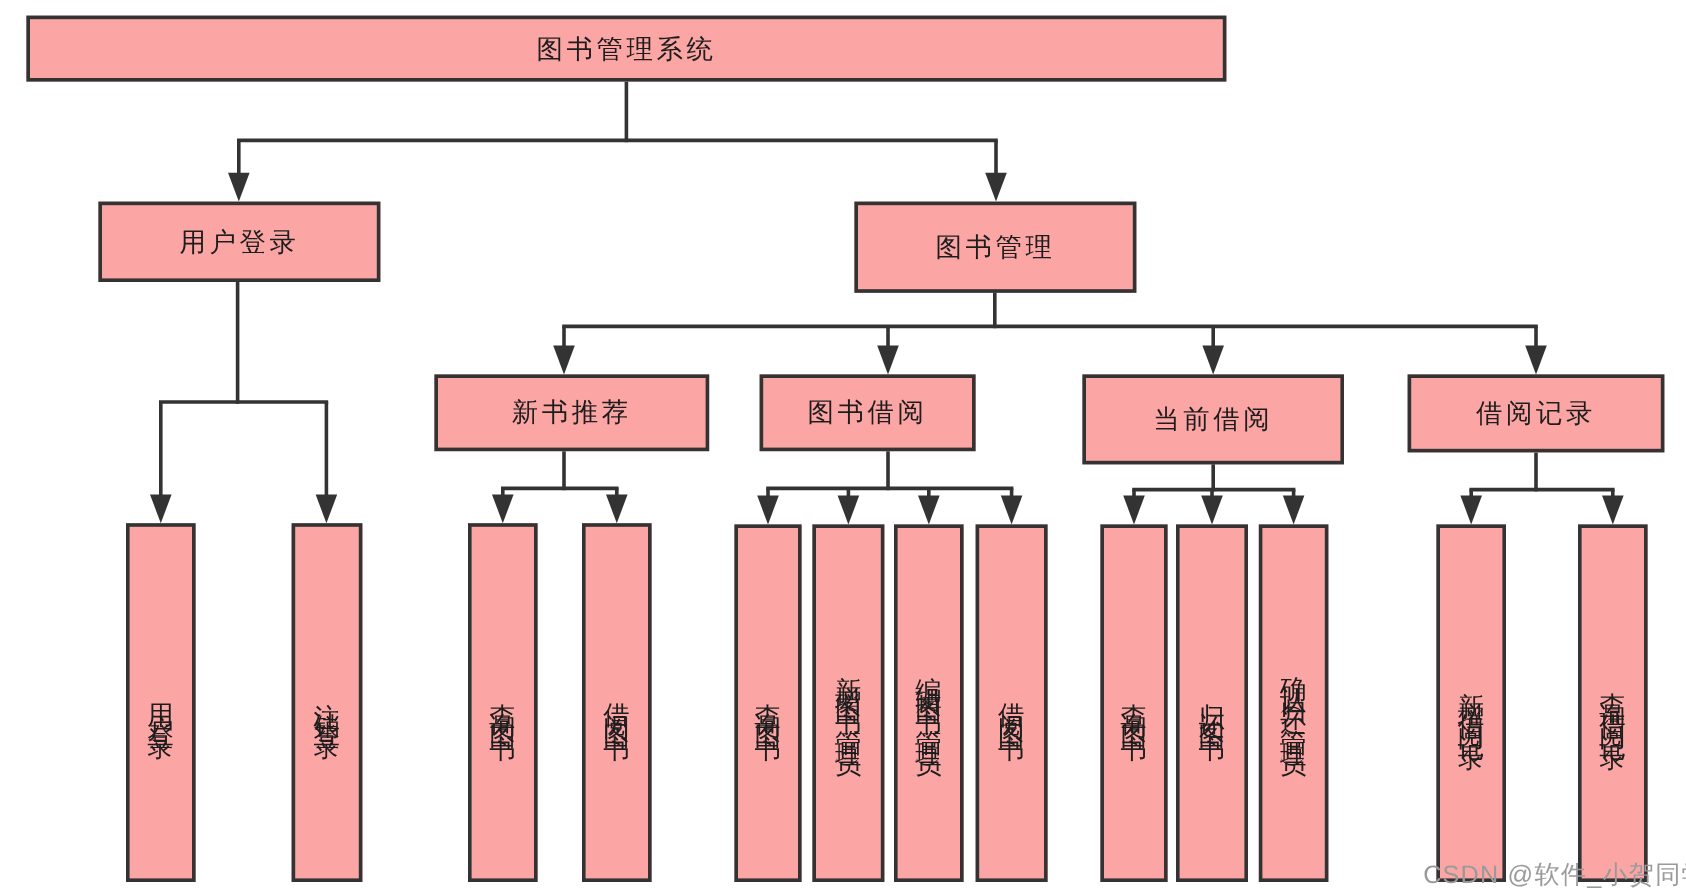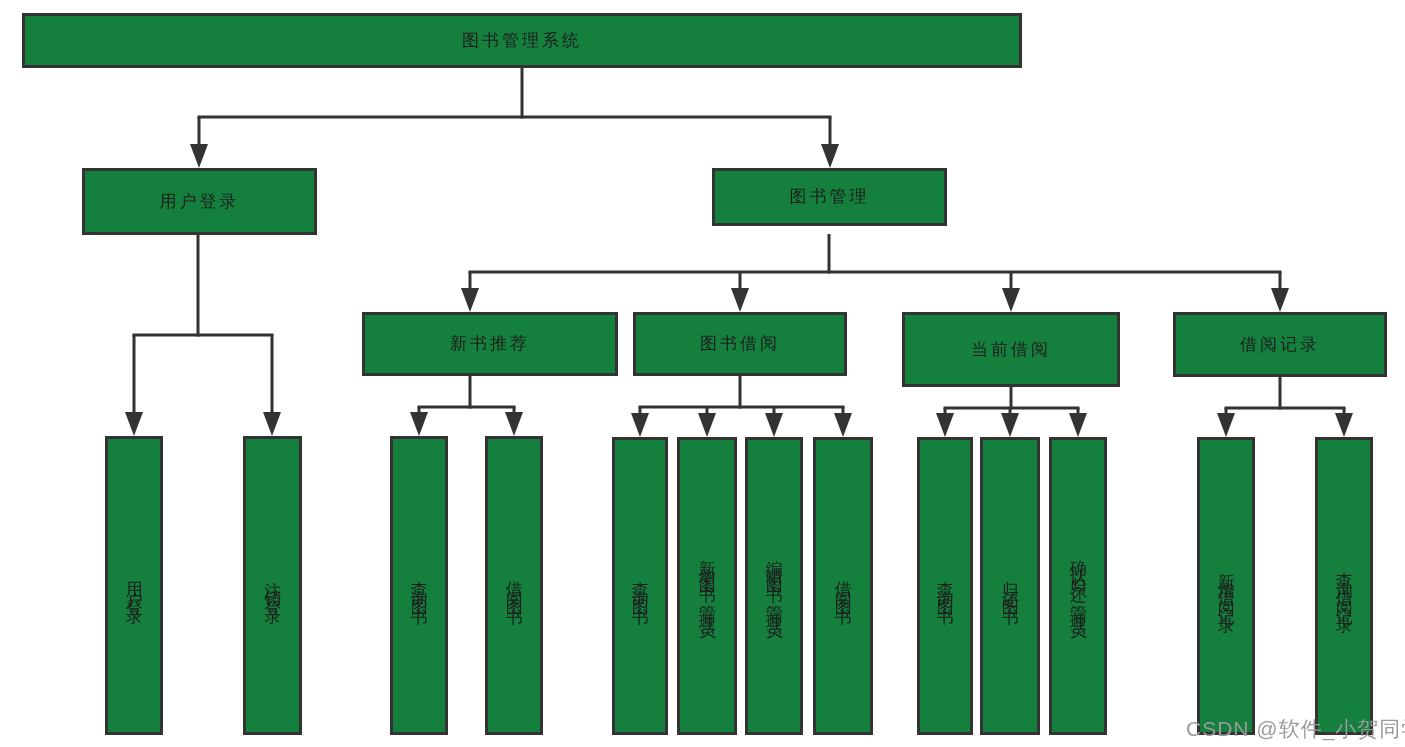--- a/index.html
+++ b/index.html
@@ -15,41 +15,41 @@
     background:var(--bg);
     font-family:"Liberation Sans","DejaVu Sans",sans-serif;
     color:var(--text);
     overflow:hidden;
   }
   svg.wires{position:absolute;left:0;top:0;width:1405px;height:747px;color:var(--line);}
   .box{
     position:absolute;
     box-sizing:border-box;
     border:3px solid var(--line);
-    background:#15803d;
+    background:#fca5a5;
     display:flex;align-items:center;justify-content:center;
-    font-size:17px;
+    font-size:22px;
     line-height:1.25;
     white-space:nowrap;
   }
   .h{letter-spacing:3px;}
   .v{
     writing-mode:vertical-rl;
     text-orientation:mixed;
     letter-spacing:9px;
     white-space:normal;
   }
   
   .b-root          {left:22px;  top:13px;  width:1000px;height:55px;}
   .b-user-login    {left:82px;  top:168px; width:235px; height:67px;}
-  .b-book-mgmt     {left:712px; top:168px; width:235px; height:58px;text-align:right;}
+  .b-book-mgmt     {left:712px; top:168px; width:235px; height:76px;text-align:right;}
   .b-login-leaf    {left:105px; top:436px; width:58px;  height:299px;}
   .b-logout-leaf   {left:243px; top:436px; width:59px;  height:299px;}
-  .b-new-book-rec  {left:362px; top:312px; width:256px; height:64px;}
-  .b-book-borrow   {left:633px; top:312px; width:214px; height:64px;}
+  .b-new-book-rec  {left:362px; top:312px; width:229px; height:64px;}
+  .b-book-borrow   {left:633px; top:312px; width:180px; height:64px;}
   .b-cur-borrow    {left:902px; top:312px; width:218px; height:75px;}
   .b-borrow-rec    {left:1173px;top:312px; width:214px; height:65px;}
   .b-nbr-query     {left:390px; top:436px; width:58px;  height:299px;}
   .b-nbr-borrow    {left:485px; top:436px; width:58px;  height:299px;}
   .b-bb-query      {left:612px; top:437px; width:56px;  height:298px;}
   .b-bb-add        {left:677px; top:437px; width:60px;  height:298px;}
   .b-bb-edit       {left:745px; top:437px; width:58px;  height:298px;}
   .b-bb-borrow     {left:813px; top:437px; width:60px;  height:298px;}
   .b-cb-query      {left:917px; top:437px; width:56px;  height:298px;}
   .b-cb-return     {left:980px; top:437px; width:60px;  height:298px;}

